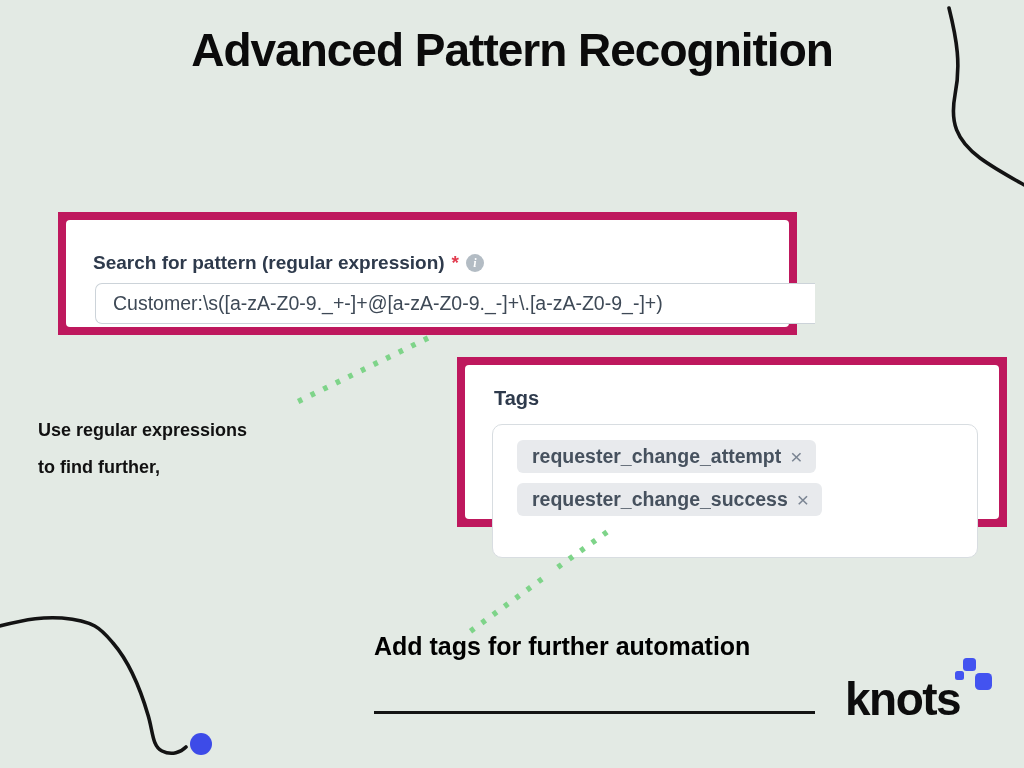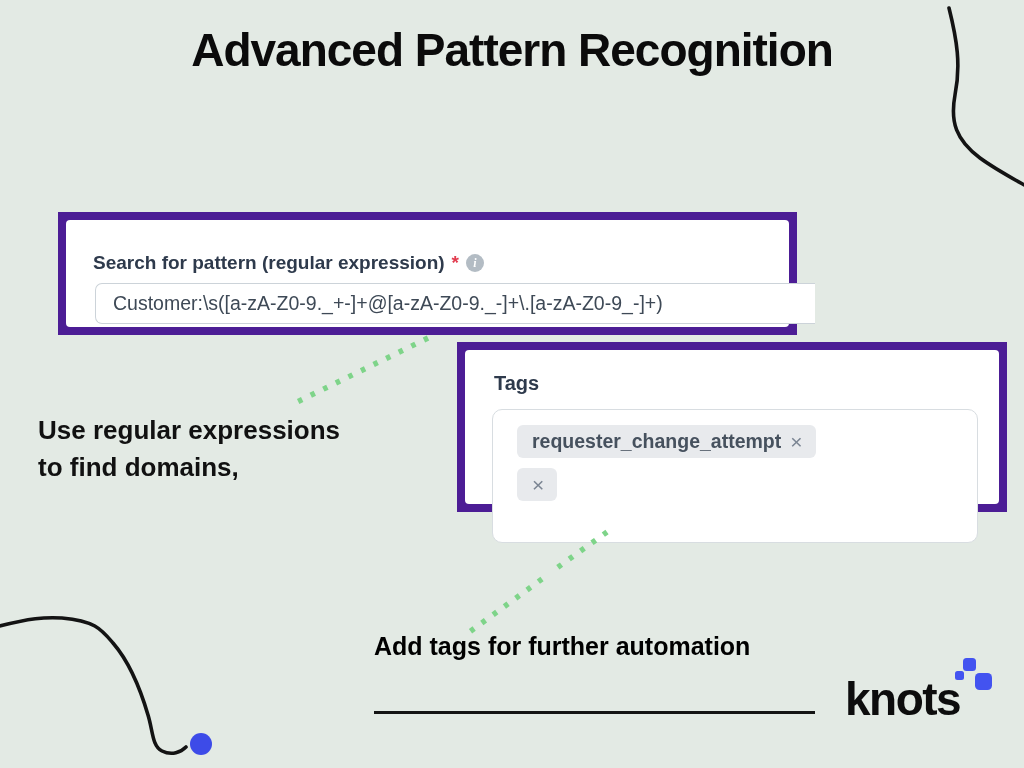--- a/index.html
+++ b/index.html
@@ -8,24 +8,24 @@
     position:relative; width:1024px; height:768px;
     background:#e3eae4; overflow:hidden;
     font-family:"Liberation Sans", sans-serif;
   }
   .deco-svg { position:absolute; left:0; top:0; width:1024px; height:768px; pointer-events:none; }
   .title {
     position:absolute; top:23px; left:0; width:1024px; text-align:center;
     font-size:46px; font-weight:900; letter-spacing:-1px; color:#0b0b0b;
   }
   
-  .shot-card { position:absolute; background:#4c1d95; padding:8px; }
+  .shot-card { position:absolute; background:#be185d; padding:8px; }
   .shot-inner { position:relative; width:100%; height:100%; background:#ffffff; border-radius:4px; }
   #pattern-card { left:58px; top:212px; width:739px; height:123px; }
-  #tags-card   { left:457px; top:342px; width:550px; height:170px; }
+  #tags-card   { left:457px; top:357px; width:550px; height:170px; }
 
   .field-label-row {
     position:absolute; left:27px; top:32px; display:flex; align-items:center; gap:7px;
     font-size:19px; font-weight:700; color:#2e3a4c;
   }
   .required { color:#e23b4e; font-weight:700; font-size:19px; }
   .info-icon {
     width:18px; height:18px; border-radius:50%; background:#b3bcc4;
     color:#ffffff; font-size:12px; font-weight:700; font-style:italic;
     display:flex; align-items:center; justify-content:center;
@@ -45,21 +45,21 @@
   }
   .tag-chip {
     display:flex; align-items:center; gap:9px; height:33px;
     background:#e8eaed; border-radius:6px; padding:0 13px 0 15px;
     font-size:19.5px; font-weight:700; color:#46515e; white-space:nowrap;
   }
   .tag-close { font-weight:400; color:#7b8593; font-size:21px; line-height:1; cursor:pointer; }
 
   .callout-left {
     position:absolute; left:38px; top:412px;
-    font-size:26px; font-weight:800; color:#111111; line-height:37px;
+    font-size:18px; font-weight:800; color:#111111; line-height:37px;
   }
   .callout-bottom {
     position:absolute; left:374px; top:632px;
     font-size:25px; font-weight:800; color:#000000;
   }
   .footer-line { position:absolute; left:374px; top:711px; width:441px; height:3px; background:#141414; }
 
   .logo { position:absolute; left:845px; top:678px; display:block;text-align:right; }
   .logo-text { font-size:46px; font-weight:700; letter-spacing:-1.5px; color:#0d0d0d; line-height:42px; }
   .logo-sq { position:absolute; background:#4353f0; }
@@ -93,35 +93,36 @@
 
   <div class="shot-card" id="tags-card">
     <div class="shot-inner">
       <div class="tags-label">Tags</div>
       <div class="tags-box">
         <div class="tag-chip">
           <span>requester_change_attempt</span>
           <span class="tag-close">×</span>
         </div>
         <div class="tag-chip">
+          <span>requester_change_success</span>
           <span class="tag-close">×</span>
         </div>
       </div>
     </div>
   </div>
 
   <svg class="deco-svg" viewBox="0 0 1024 768">
     <line x1="428" y1="338" x2="297" y2="402" stroke="#7ed489" stroke-width="5.5" stroke-dasharray="4.5 9.5"></line>
     <line x1="607" y1="532" x2="554" y2="570" stroke="#7ed489" stroke-width="5.5" stroke-dasharray="4.5 9.5"></line>
     <line x1="542" y1="579" x2="468" y2="633" stroke="#7ed489" stroke-width="5.5" stroke-dasharray="4.5 9.5"></line>
   </svg>
 
   <div class="callout-left">
     <div>Use regular expressions</div>
-    <div>to find domains,</div>
+    <div>to find further,</div>
   </div>
 
   <div class="callout-bottom">Add tags for further automation</div>
 
   <div class="footer-line"></div>
 
   <div class="logo">
     <span class="logo-text">knots</span>
     <span class="logo-sq sq-small"></span>
     <span class="logo-sq sq-mid"></span>

